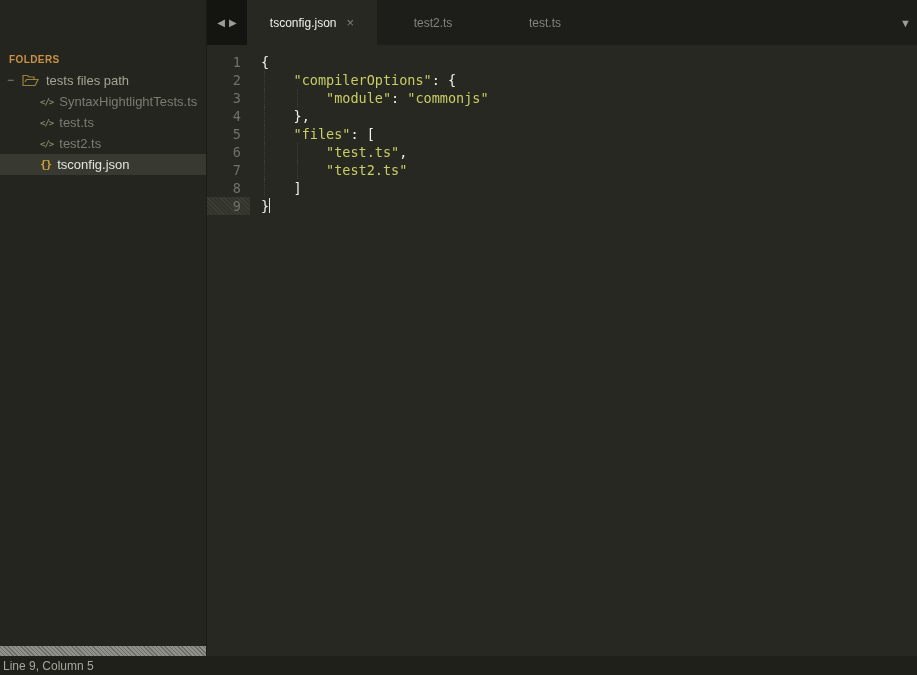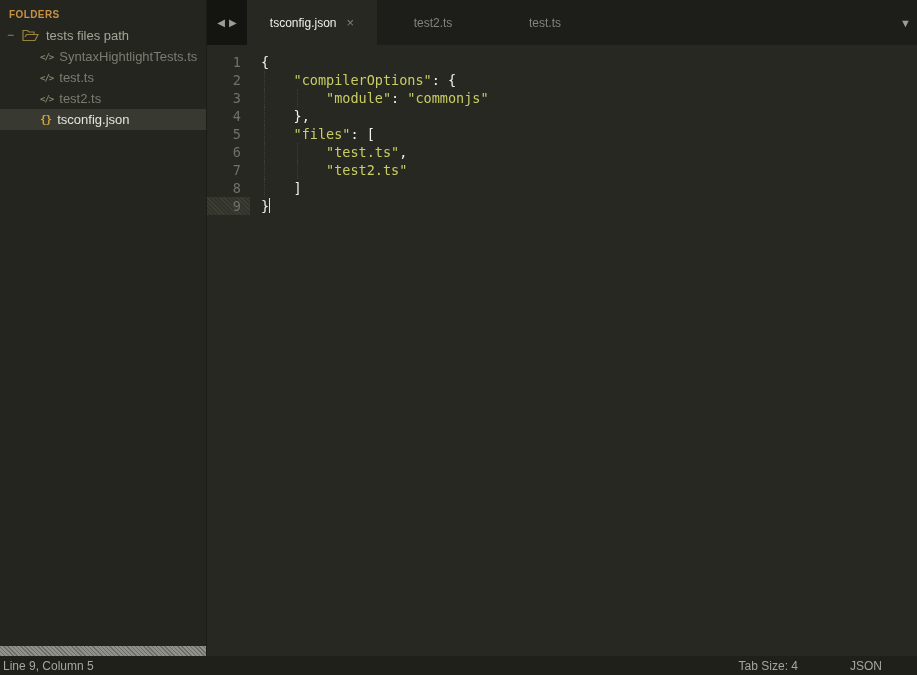--- a/index.html
+++ b/index.html
@@ -4,21 +4,21 @@
 <style>
   * { margin:0; padding:0; box-sizing:border-box; }
   html,body { width:917px; height:675px; overflow:hidden; background:#272822;
               font-family:"Liberation Sans", sans-serif; }
   .app { position:relative; width:917px; height:675px; background:#272822; }
 
   
   .sidebar { position:absolute; left:0; top:0; width:207px; height:656px;
              background:#24251f; border-right:1px solid #1c1d18; }
   .sidebar-heading { padding:9px 0 4px 9px; font-size:10px; font-weight:bold;
-                     letter-spacing:.4px; color:#c89144; }
+                     letter-spacing:.4px; color:#c89144;margin-top:45px; }
   .folder-row { display:flex; align-items:center; height:22px; padding-left:7px;
                 color:#a6a498; font-size:13px; cursor:default; }
   .collapse-glyph { width:15px; color:#8b8c83; font-size:12px; }
   .folder-icon { width:17px; height:13px; margin-right:7px; position:relative; }
   .folder-icon svg { display:block; }
   .folder-label { white-space:nowrap; }
   .file-row { display:flex; align-items:center; height:21px; padding-left:40px;
               color:#7b7c72; font-size:13px; white-space:nowrap; cursor:default; }
   .file-row.selected { background:#383931; color:#e4e4de; }
   .file-icon { margin-right:6px; font-family:"DejaVu Sans Mono", monospace;
@@ -164,19 +164,15 @@
         </div>
         <div class="line active">
           <div class="gutter-num">9</div>
           <div class="line-content"><span class="seg-p">}</span><span class="caret"></span></div>
         </div>
       </div>
   </div>
 
   <div class="statusbar">
     <span class="status-left">Line 9, Column 5</span>
-    <span class="status-right">
-      <span class="status-item">Tab Size: 4</span>
-      <span class="status-item">JSON</span>
-    </span>
   </div>
 
 </div>
 
 </body></html>

